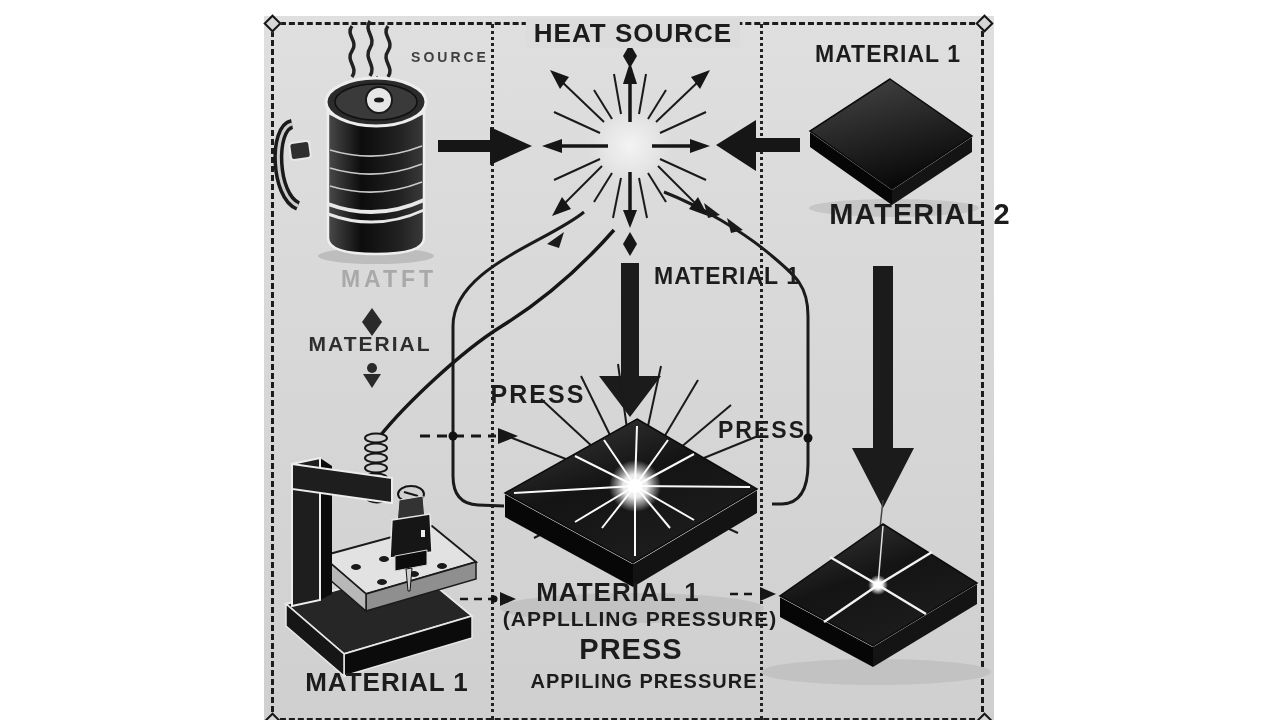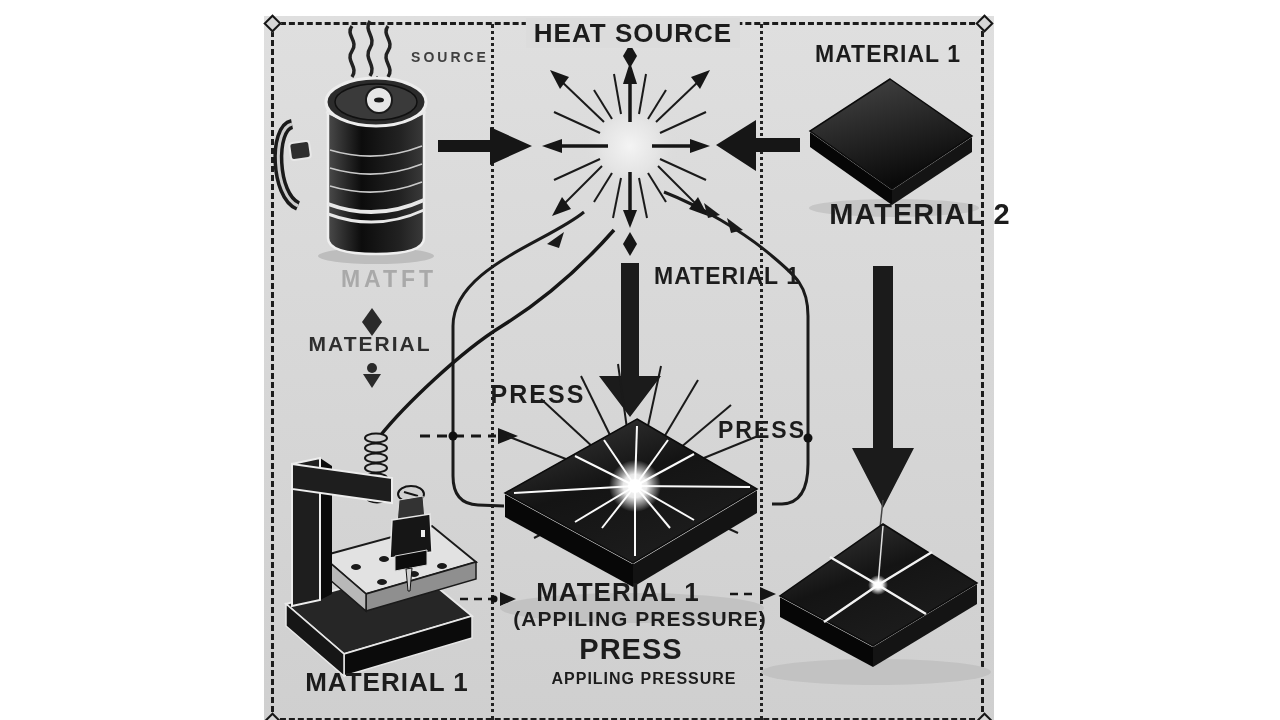--- a/index.html
+++ b/index.html
@@ -263,17 +263,17 @@
   <div class="lbl heat-title" style="left:369px;top:2px;">HEAT SOURCE</div>
   <div class="lbl small" style="left:186px;top:34px;letter-spacing:3px;color:#3f3f3f;">SOURCE</div>
   <div class="lbl" style="left:624px;top:27px;font-size:23px;">MATERIAL 1</div>
   <div class="lbl big" style="left:628px;top:184px;margin-left:28px;">MATERIAL 2</div>
   <div class="lbl ghost" style="left:97px;top:252px;margin-left:28px;">MATFT</div>
   <div class="lbl" style="left:106px;top:317px;font-size:21px;letter-spacing:2px;color:#2e2e2e;">MATERIAL</div>
   <div class="lbl" style="left:463px;top:249px;font-size:23px;">MATERIAL 1</div>
   <div class="lbl" style="left:274px;top:366px;font-size:25px;letter-spacing:2px;">PRESS</div>
   <div class="lbl" style="left:498px;top:403px;font-size:23px;letter-spacing:2px;">PRESS</div>
   <div class="lbl cap" style="left:354px;top:563px;">MATERIAL 1</div>
-  <div class="lbl" style="left:376px;top:592px;font-size:21px;">(APPILING PRESSURE)</div>
+  <div class="lbl" style="left:376px;top:592px;font-size:21px;">(APPLLLING PRESSURE)</div>
   <div class="lbl big" style="left:367px;top:619px;">PRESS</div>
-  <div class="lbl" style="left:380px;top:655px;font-size:16px;">APPILING PRESSURE</div>
+  <div class="lbl" style="left:380px;top:655px;font-size:20px;">APPILING PRESSURE</div>
   <div class="lbl cap" style="left:123px;top:653px;">MATERIAL 1</div>
 </div>
 
 </body></html>

